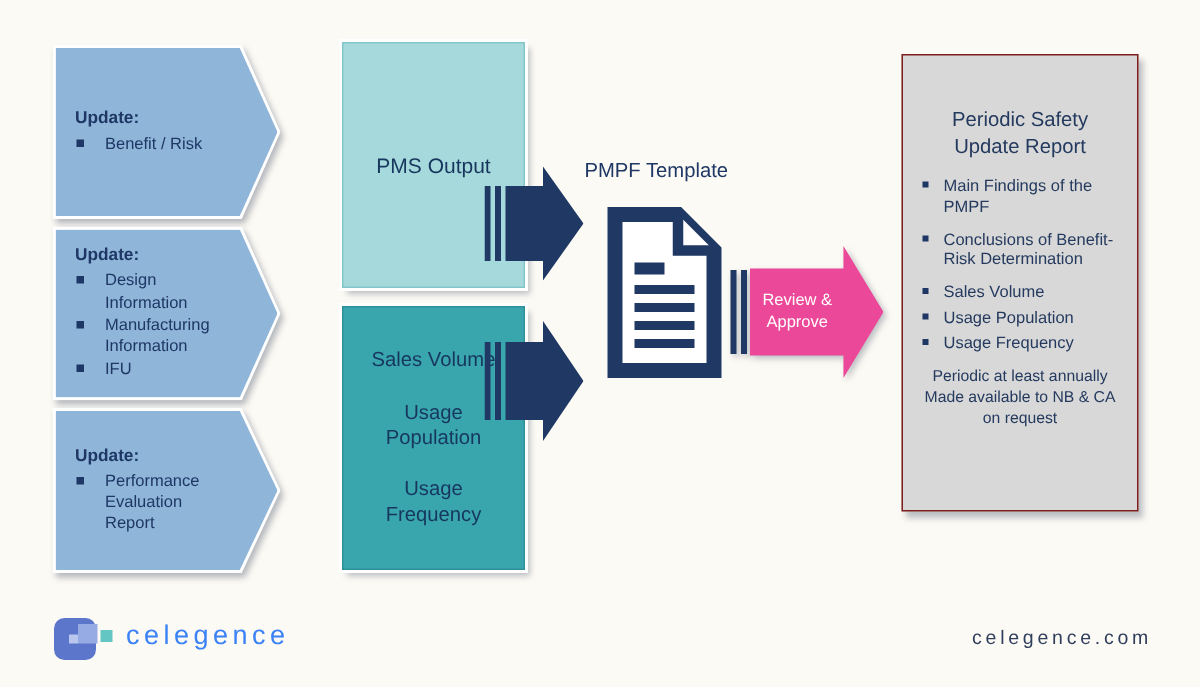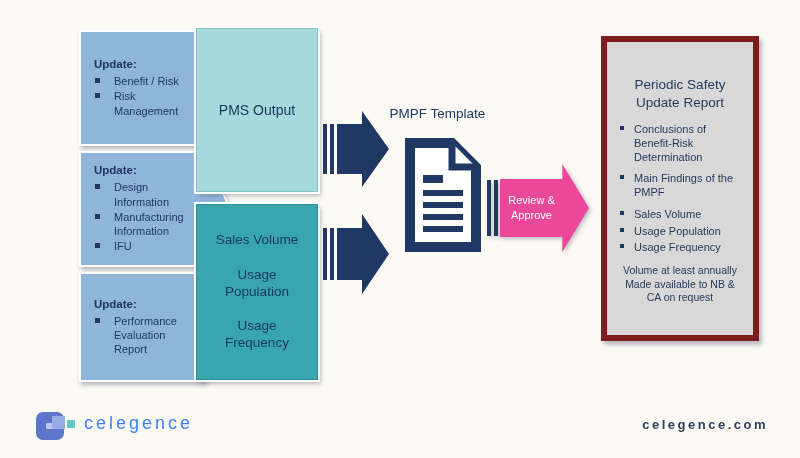--- a/index.html
+++ b/index.html
@@ -1,37 +1,37 @@
 <!DOCTYPE html>
 <html><head>
 <meta charset="utf-8">
 <style>
   html,body{margin:0;padding:0;background:#fcfaf4;}
   *{box-sizing:border-box;font-family:"Liberation Sans",sans-serif;}
   .stage{position:relative;width:800px;height:458px;background:#fcfaf4;overflow:hidden;}
 
   
-  .chev{position:absolute;filter:drop-shadow(2px 3px 2px rgba(90,100,120,.45));margin-left:44px;}
+  .chev{position:absolute;filter:drop-shadow(2px 3px 2px rgba(90,100,120,.45));}
   .chev .outline{position:absolute;inset:0;background:#ffffff;
     clip-path:polygon(0 0,83% 0,100% 50%,83% 100%,0 100%);}
   .chev .fill{position:absolute;inset:2px;background:#8fb5d9;
     clip-path:polygon(0 0,83% 0,100% 50%,83% 100%,0 100%);
     display:flex;flex-direction:column;justify-content:center;
     padding:8px 34px 8px 13px;color:#1e3765;font-size:11px;line-height:1.3;}
   .chev1{left:35px;top:30px;width:152px;height:116px;}
   .chev2{left:35px;top:151px;width:152px;height:116px;}
   .chev3{left:35px;top:272px;width:152px;height:110px;}
   .chev .ttl{font-weight:bold;font-size:11.5px;margin-bottom:2px;}
   .brow{display:flex;margin-bottom:1px;}
   .brow .sq{flex:0 0 5px;width:5px;height:5px;background:#1e3765;margin:4px 14px 0 1px;}
   .chev .note{margin-top:10px;}
 
   
   .tealbox{position:absolute;color:#17375e;text-align:center;
-    box-shadow:0 0 0 2px #ffffff,3px 4px 4px rgba(90,100,120,.4);}
+    box-shadow:0 0 0 2px #ffffff,3px 4px 4px rgba(90,100,120,.4);margin-left:32px;}
   .pms{left:196px;top:28px;width:122px;height:164px;background:#a6d9dc;
     border:1px solid #82c6cb;display:flex;align-items:center;justify-content:center;
     font-size:14px;}
   .sales{left:196px;top:204px;width:122px;height:176px;background:#39a6ae;
     border:1px solid #2e9099;display:flex;flex-direction:column;align-items:center;
     justify-content:center;font-size:13.5px;line-height:1.25;padding:0 10px;}
   .sales .ln{margin:9px 0;}
 
   
   .sarrow{position:absolute;}
@@ -47,56 +47,52 @@
   .rev .s1,.rev .s2{position:absolute;top:16px;width:4px;height:56px;background:#1f3864;}
   .rev .s1{left:0;}
   .rev .s2{left:7px;}
   .rev .body{position:absolute;left:13px;top:0;width:89px;height:88px;background:#ec4899;
     clip-path:polygon(0 17%,70% 17%,70% 0,100% 50%,70% 100%,70% 83%,0 83%);
     display:flex;flex-direction:column;align-items:center;justify-content:center;
     padding-right:26px;color:#ffffff;font-size:11px;line-height:1.35;text-align:center;}
 
   
   .report{position:absolute;left:601px;top:36px;width:158px;height:305px;
-    background:#d8d8d8;border:6px solid #7f1d1d;color:#243a5e;
+    background:#d8d8d8;border:1px solid #7f1d1d;color:#243a5e;
     box-shadow:3px 4px 4px rgba(90,100,120,.4);padding:34px 12px 8px 12px;}
   .report .rtitle{text-align:center;font-size:13.5px;font-weight:500;line-height:1.3;
     margin-bottom:12px;}
   .report .brow{margin-bottom:8px;font-size:11px;line-height:1.25;}
   .report .brow .sq{margin:3px 10px 0 1px;flex:0 0 4px;width:4px;height:4px;}
   .report .brow.tight{margin-bottom:3px;}
   .report .rfoot{margin-top:9px;text-align:center;font-size:10.5px;line-height:1.3;}
 
   
   .logo{position:absolute;left:36px;top:407px;width:78px;height:40px;}
   .logo .big{position:absolute;left:0;top:5px;width:28px;height:28px;background:#5b76ca;border-radius:7px;}
   .logo .mid{position:absolute;left:16px;top:9px;width:13px;height:13px;background:#96abe3;}
   .logo .tiny{position:absolute;left:10px;top:16px;width:6px;height:6px;background:#b9c6ee;}
   .logo .teal{position:absolute;left:31px;top:13px;width:8px;height:8px;background:#63c6c2;}
   .brand{position:absolute;left:84px;top:413px;color:#3b82f6;font-size:18px;
     letter-spacing:3px;font-weight:500;}
   .website{position:absolute;right:32px;top:417px;color:#2f3e5c;font-size:13px;
-    letter-spacing:2.5px;font-weight:700;}
+    letter-spacing:2.5px;font-weight:400;}
 </style>
 </head>
 <body>
 
 <div class="stage">
 
   <div class="chev chev1">
     <div class="outline"></div>
     <div class="fill">
       <div class="ttl">Update:</div>
       <div class="brow">
         <span class="sq"></span>
         <span>Benefit / Risk</span>
-      </div>
-      <div class="brow">
-        <span class="sq"></span>
-        <span>Risk Management</span>
       </div>
     </div>
   </div>
 
   <div class="chev chev2">
     <div class="outline"></div>
     <div class="fill">
       <div class="ttl">Update:</div>
       <div class="brow">
         <span class="sq"></span>
@@ -164,40 +160,40 @@
     <div class="body">
       <div>Review &amp;</div>
       <div>Approve</div>
     </div>
   </div>
 
   <div class="report">
     <div class="rtitle">Periodic Safety Update Report</div>
     <div class="brow">
       <span class="sq"></span>
+      <span>Main Findings of the PMPF</span>
+    </div>
+    <div class="brow">
+      <span class="sq"></span>
       <span>Conclusions of Benefit-Risk Determination</span>
     </div>
-    <div class="brow">
-      <span class="sq"></span>
-      <span>Main Findings of the PMPF</span>
-    </div>
     <div class="brow tight">
       <span class="sq"></span>
       <span>Sales Volume</span>
     </div>
     <div class="brow tight">
       <span class="sq"></span>
       <span>Usage Population</span>
     </div>
     <div class="brow tight">
       <span class="sq"></span>
       <span>Usage Frequency</span>
     </div>
     <div class="rfoot">
-      <div>Volume at least annually</div>
+      <div>Periodic at least annually</div>
       <div>Made available to NB &amp; CA on request</div>
     </div>
   </div>
 
   <div class="logo">
     <div class="big"></div>
     <div class="mid"></div>
     <div class="tiny"></div>
     <div class="teal"></div>
   </div>

